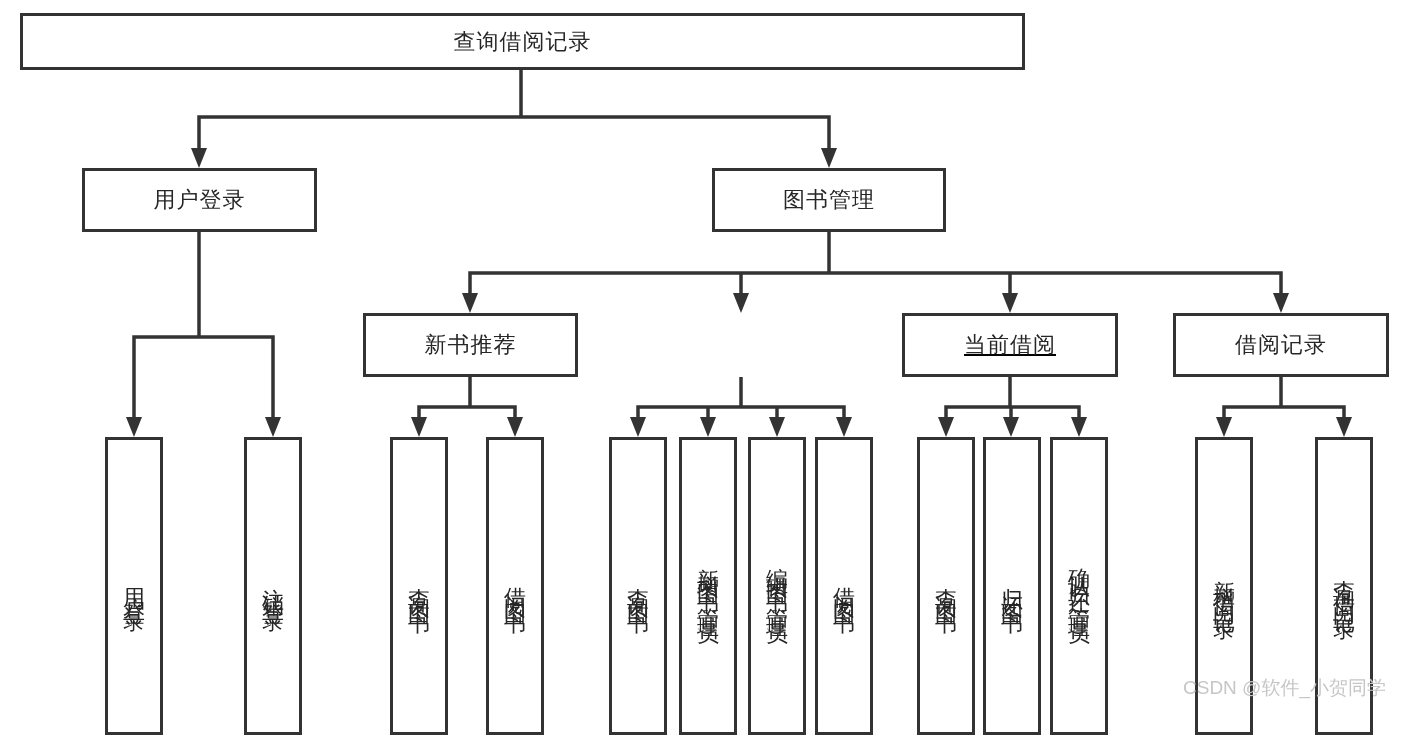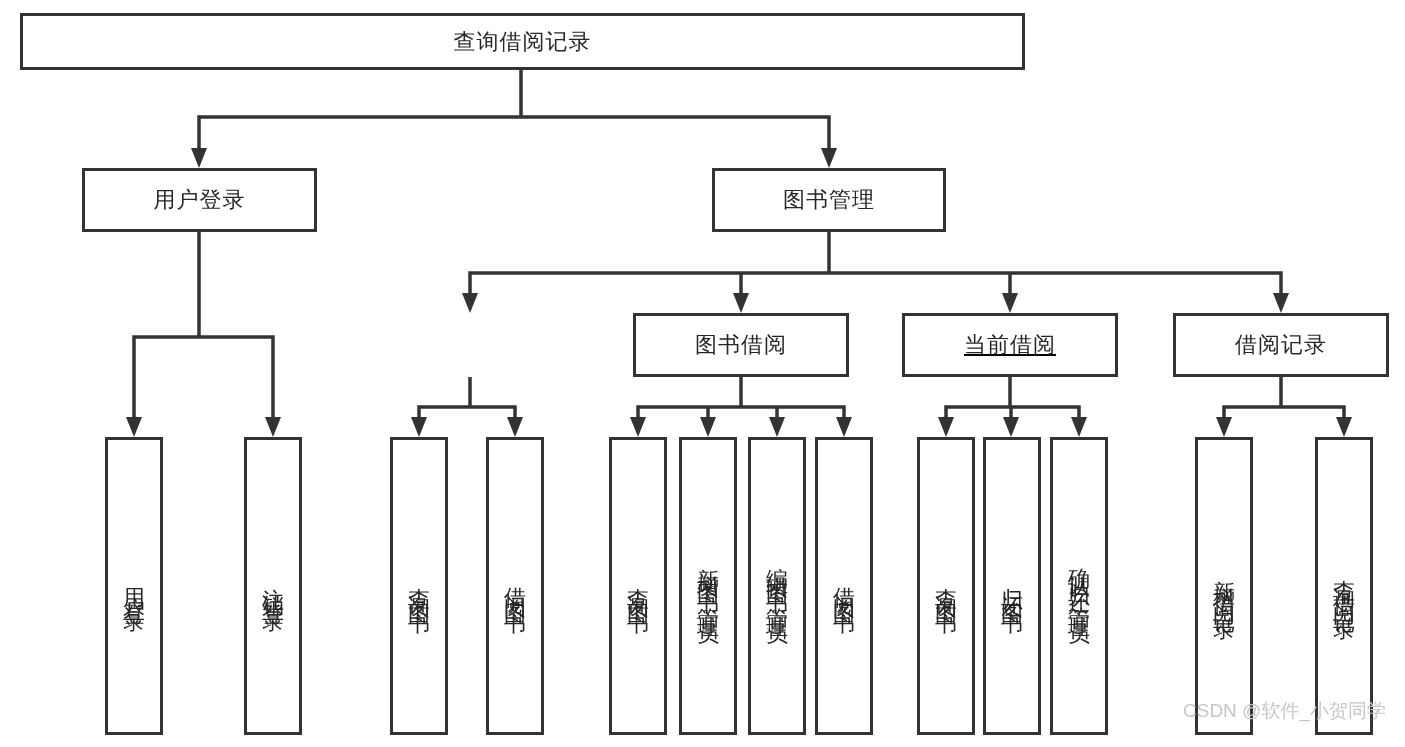--- a/index.html
+++ b/index.html
@@ -47,21 +47,21 @@
     text-orientation: mixed;
     font-size: 22px;
     letter-spacing: 8px;
     color: #262626;
     line-height: 1;
     white-space: nowrap;
   }
   .watermark {
     position: absolute;
     left: 1183px;
-    top: 698px;
+    top: 675px;
     z-index: 3;
     font-family: "Liberation Sans", sans-serif;
     font-size: 19px;
     color: #c6c6c6;
     white-space: nowrap;
   }
 </style>
 </head>
 <body>
 
@@ -123,22 +123,22 @@
     <span class="hlabel">查询借阅记录</span>
   </div>
 
   <div class="node" style="left:82px; top:168px; width:235px; height:64px;">
     <span class="hlabel">用户登录</span>
   </div>
   <div class="node" style="left:712px; top:168px; width:234px; height:64px;">
     <span class="hlabel">图书管理</span>
   </div>
 
-  <div class="node" style="left:633px; top:313px; width:216px; height:64px;">
-    <span class="hlabel">图书借阅</span>
+  <div class="node" style="left:363px; top:313px; width:215px; height:64px;">
+    <span class="hlabel">新书推荐</span>
   </div>
   <div class="node" style="left:902px; top:313px; width:216px; height:64px;text-decoration:underline;">
     <span class="hlabel">当前借阅</span>
   </div>
   <div class="node" style="left:1173px; top:313px; width:216px; height:64px;">
     <span class="hlabel">借阅记录</span>
   </div>
 
   <div class="node leaf" style="left:105px;">
     <span class="vlabel">用户登录</span>

